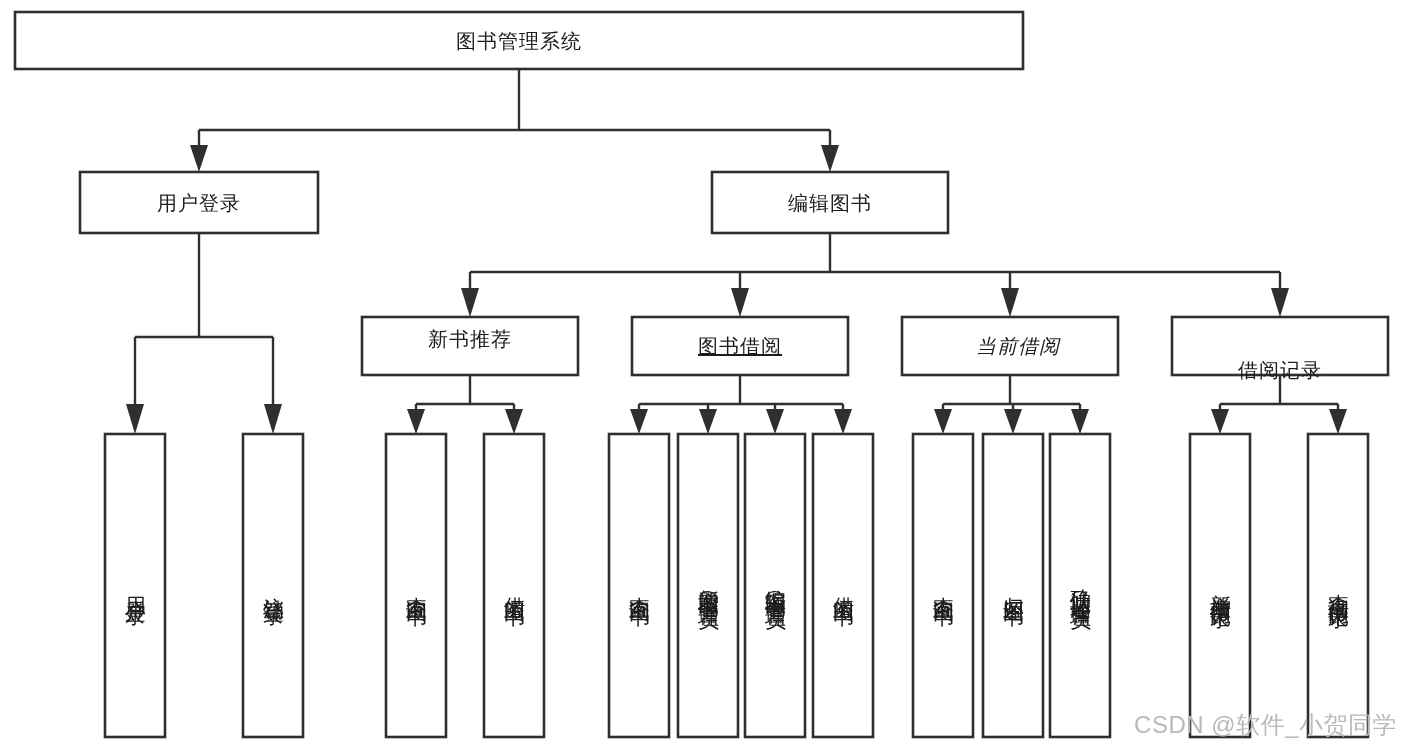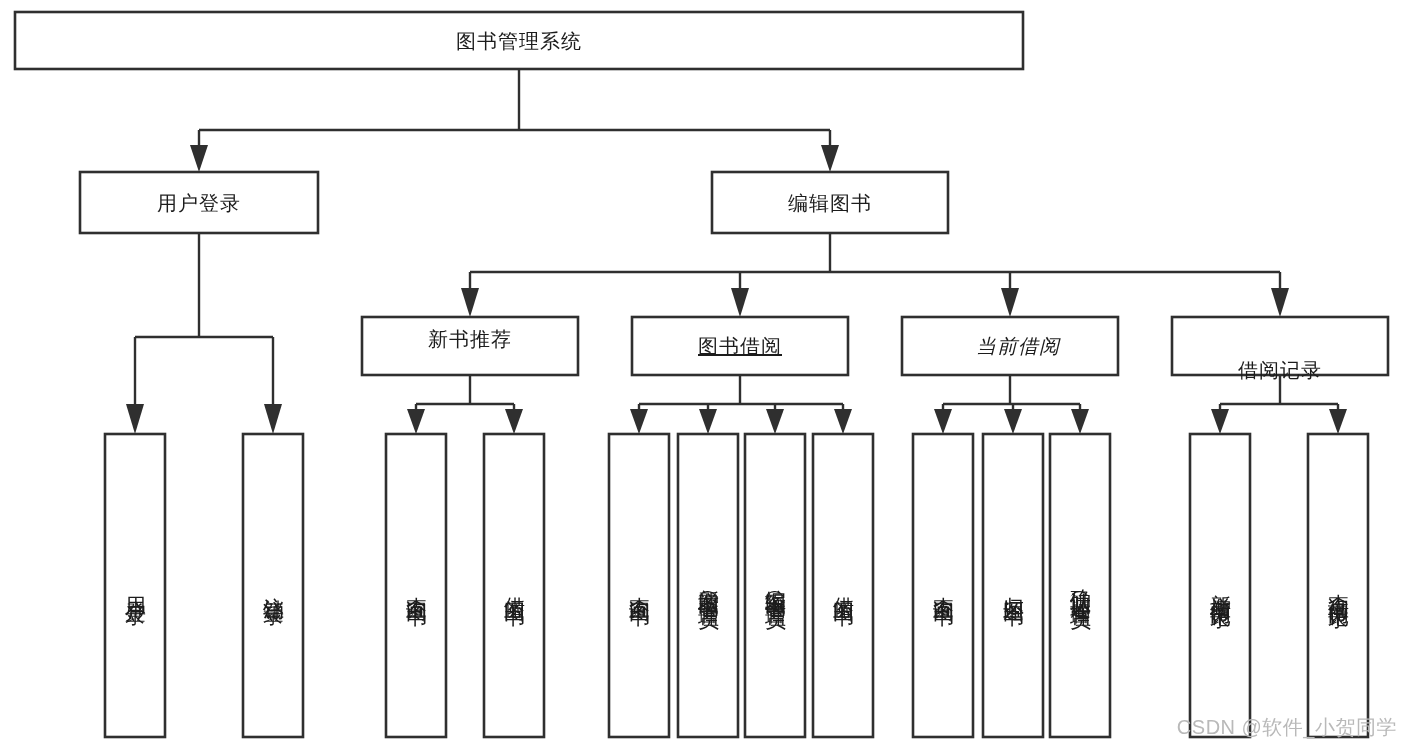--- a/index.html
+++ b/index.html
@@ -63,21 +63,21 @@
     text-orientation: upright;
     font-size: 21px;
     line-height: 1.38;
     letter-spacing: 3px;
     padding: 4px 0;
   }
   .watermark {
     position: absolute;
     right: 8px;
     bottom: 6px;
-    font-size: 20px;
+    font-size: 24px;
     color: #b9b9b9;
     font-family: "Liberation Sans", "DejaVu Sans", sans-serif;
     letter-spacing: 0.5px;
     white-space: nowrap;
     pointer-events: none;
   }
 </style>
 </head>
 <body>
 

